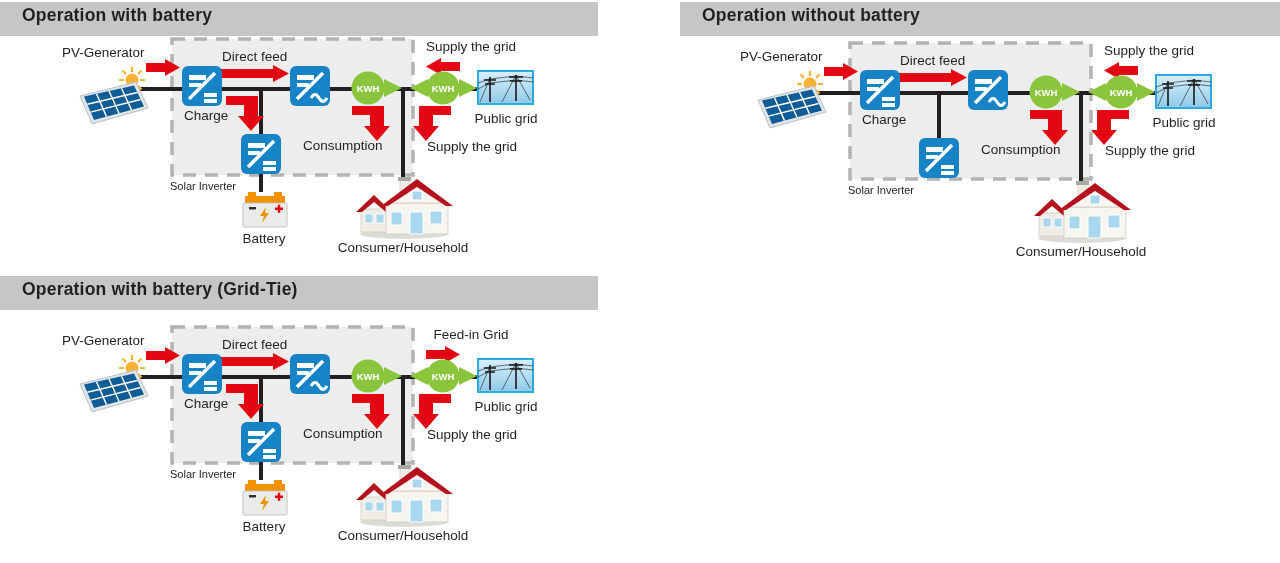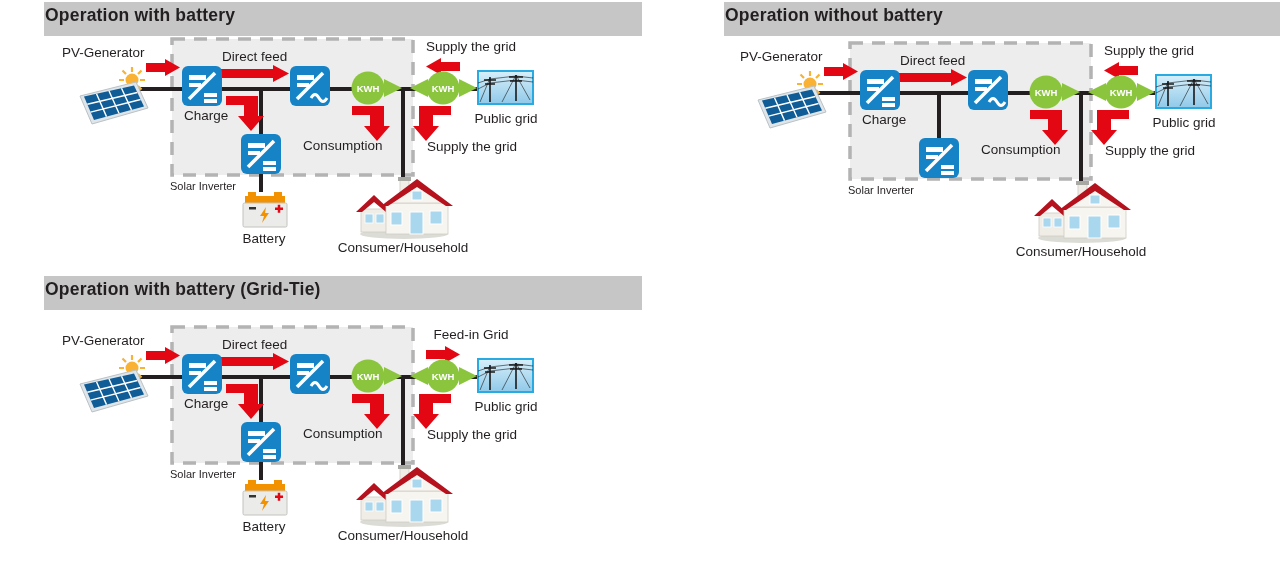--- a/index.html
+++ b/index.html
@@ -4,23 +4,22 @@
 <style>
   html,body { margin:0; padding:0; }
   body {
     width:1280px; height:563px; position:relative; overflow:hidden;
     background:#ffffff;
     font-family:"Liberation Sans", sans-serif;
   }
   .hdr {
     position:absolute; height:34px; background:#c6c6c6; color:#231f20;
     font-weight:bold; font-size:17.5px; line-height:27px;
-    padding-left:1px; box-sizing:border-box; letter-spacing:0.2px;
+    padding-left:22px; box-sizing:border-box; letter-spacing:0.2px;
     white-space:nowrap;
-    margin-left:44px;
   }
   .diag { position:absolute; }
   .invbox { fill:#ededed; stroke:#b3b3b3; stroke-width:3.5; stroke-dasharray:13 9; }
   .wire { stroke:#231f20; stroke-width:4; }
   .kwh { fill:#8bc53e; }
   .kwhtxt { fill:#ffffff; font-size:9.5px; font-weight:bold; text-anchor:middle; }
   .lbl { fill:#231f20; font-size:13.5px; }
   .mid { text-anchor:middle; }
   .sm { font-size:11px; }
 </style>

